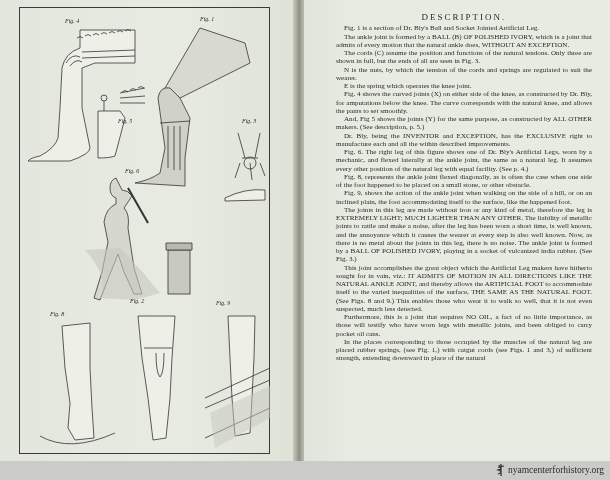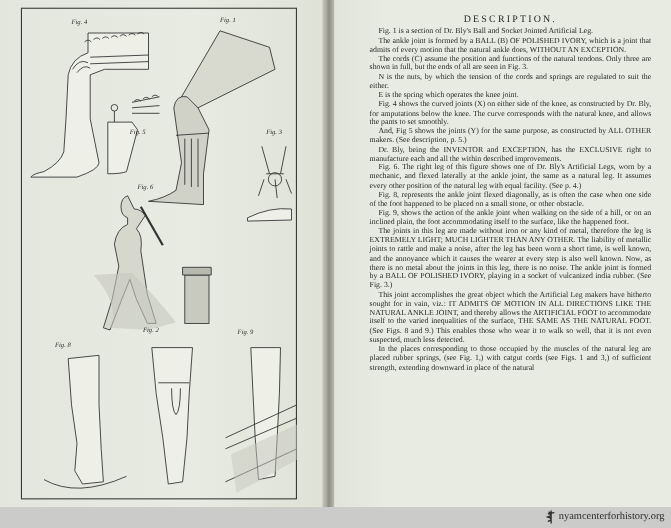--- a/index.html
+++ b/index.html
@@ -86,30 +86,31 @@
 
   <div class="gutter"></div>
 
   <div class="right-page"></div>
 
   <div class="text-col">
     <div class="title">DESCRIPTION.</div>
     <p class="para">Fig. 1 is a section of Dr. Bly's Ball and Socket Jointed Artificial Leg.</p>
     <p class="para">The ankle joint is formed by a BALL (B) OF POLISHED IVORY, which is a joint that admits of every motion that the natural ankle does, WITHOUT AN EXCEPTION.</p>
     <p class="para">The cords (C) assume the position and functions of the natural tendons. Only three are shown in full, but the ends of all are seen in Fig. 3.</p>
-    <p class="para">N is the nuts, by which the tension of the cords and springs are regulated to suit the either.</p>
+    <p class="para">N is the nuts, by which the tension of the cords and springs are regulated to suit the wearer.</p>
     <p class="para">E is the spring which operates the knee joint.</p>
     <p class="para">Fig. 4 shows the curved joints (X) on either side of the knee, as constructed by Dr. Bly, for amputations below the knee. The curve corresponds with the natural knee, and allows the pants to set smoothly.</p>
     <p class="para">And, Fig 5 shows the joints (Y) for the same purpose, as constructed by ALL OTHER makers. (See description, p. 5.)</p>
     <p class="para">Dr. Bly, being the INVENTOR and EXCEPTION, has the EXCLUSIVE right to manufacture each and all the within described improvements.</p>
     <p class="para">Fig. 6. The right leg of this figure shows one of Dr. Bly's Artificial Legs, worn by a mechanic, and flexed laterally at the ankle joint, the same as a natural leg. It assumes every other position of the natural leg with equal facility. (See p. 4.)</p>
     <p class="para">Fig. 8, represents the ankle joint flexed diagonally, as is often the case when one side of the foot happened to be placed on a small stone, or other obstacle.</p>
     <p class="para">Fig. 9, shows the action of the ankle joint when walking on the side of a hill, or on an inclined plain, the foot accommodating itself to the surface, like the happened foot.</p>
     <p class="para">The joints in this leg are made without iron or any kind of metal, therefore the leg is EXTREMELY LIGHT; MUCH LIGHTER THAN ANY OTHER. The liability of metallic joints to rattle and make a noise, after the leg has been worn a short time, is well known, and the annoyance which it causes the wearer at every step is also well known. Now, as there is no metal about the joints in this leg, there is no noise. The ankle joint is formed by a BALL OF POLISHED IVORY, playing in a socket of vulcanized india rubber. (See Fig. 3.)</p>
     <p class="para">This joint accomplishes the great object which the Artificial Leg makers have hitherto sought for in vain, viz.: IT ADMITS OF MOTION IN ALL DIRECTIONS LIKE THE NATURAL ANKLE JOINT, and thereby allows the ARTIFICIAL FOOT to accommodate itself to the varied inequalities of the surface, THE SAME AS THE NATURAL FOOT. (See Figs. 8 and 9.) This enables those who wear it to walk so well, that it is not even suspected, much less detected.</p>
+    <p class="para">Furthermore, this is a joint that requires NO OIL, a fact of no little importance, as those will testify who have worn legs with metallic joints, and been obliged to carry pocket oil cans.</p>
     <p class="para">In the places corresponding to those occupied by the muscles of the natural leg are placed rubber springs, (see Fig. 1,) with catgut cords (see Figs. 1 and 3,) of sufficient strength, extending downward in place of the natural</p>
   </div>
 </div>
 
 <div class="footer-bar"></div>
 <div class="watermark">
   <svg width="10" height="14" viewBox="0 0 10 14">
     <path d="M5 1 L5 13 M2 4 Q8 5 2 7 Q8 9 2 11 M8 3 Q3 4 3 2" fill="none" stroke="#2b2b2b" stroke-width="1.2"></path>
   </svg>
   <span>nyamcenterforhistory.org</span>

